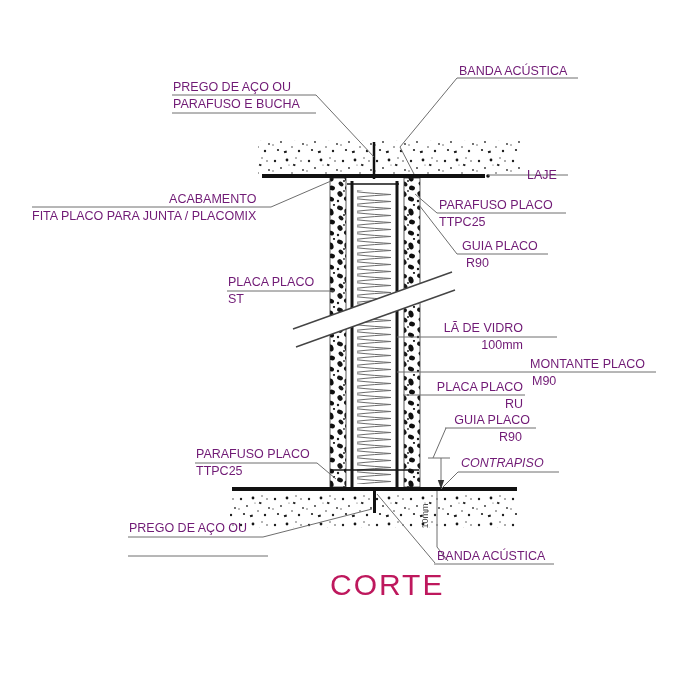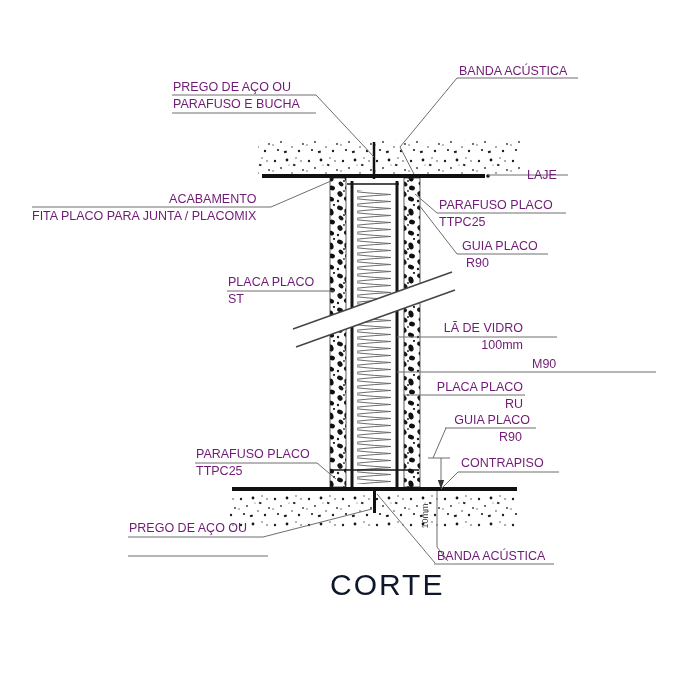--- a/index.html
+++ b/index.html
@@ -16,21 +16,21 @@
     font-size:12.5px;
     line-height:17px;
     color:#701a75;
     white-space:nowrap;
   }
   .lbl.r{text-align:right;}
   .title{
     position:absolute;
     font-size:30px;
     letter-spacing:2px;
-    color:#0f172a;
+    color:#be185d;
   }
   .dim-vert{
     position:absolute;
     font-size:9px;
     color:#4a4a4a;
     width:40px;height:12px;
     text-align:center;
     transform:rotate(-90deg);
     transform-origin:center center;
     white-space:nowrap;
@@ -200,34 +200,35 @@
     <div>PLACA PLACO</div>
     <div>ST</div>
   </div>
 
   <div class="lbl r" style="left:373px;top:320px;width:150px;">
     <div>LÃ DE VIDRO</div>
     <div>100mm</div>
   </div>
 
   <div class="lbl" style="left:530px;top:356px;">
+    <div>MONTANTE PLACO</div>
     <div style="padding-left:2px;">M90</div>
   </div>
 
   <div class="lbl r" style="left:373px;top:379px;width:150px;">
     <div>PLACA PLACO</div>
     <div>RU</div>
   </div>
 
   <div class="lbl r" style="left:380px;top:412px;width:150px;">
     <div>GUIA PLACO</div>
     <div style="padding-right:8px;">R90</div>
   </div>
 
-  <div class="lbl" style="left:461px;top:455px;">
+  <div class="lbl" style="left:461px;top:455px;font-style:italic;">
     <span>CONTRAPISO</span>
   </div>
 
   <div class="lbl" style="left:196px;top:446px;">
     <div>PARAFUSO PLACO</div>
     <div>TTPC25</div>
   </div>
 
   <div class="lbl" style="left:129px;top:520px;">
     <div>PREGO DE AÇO OU</div>

